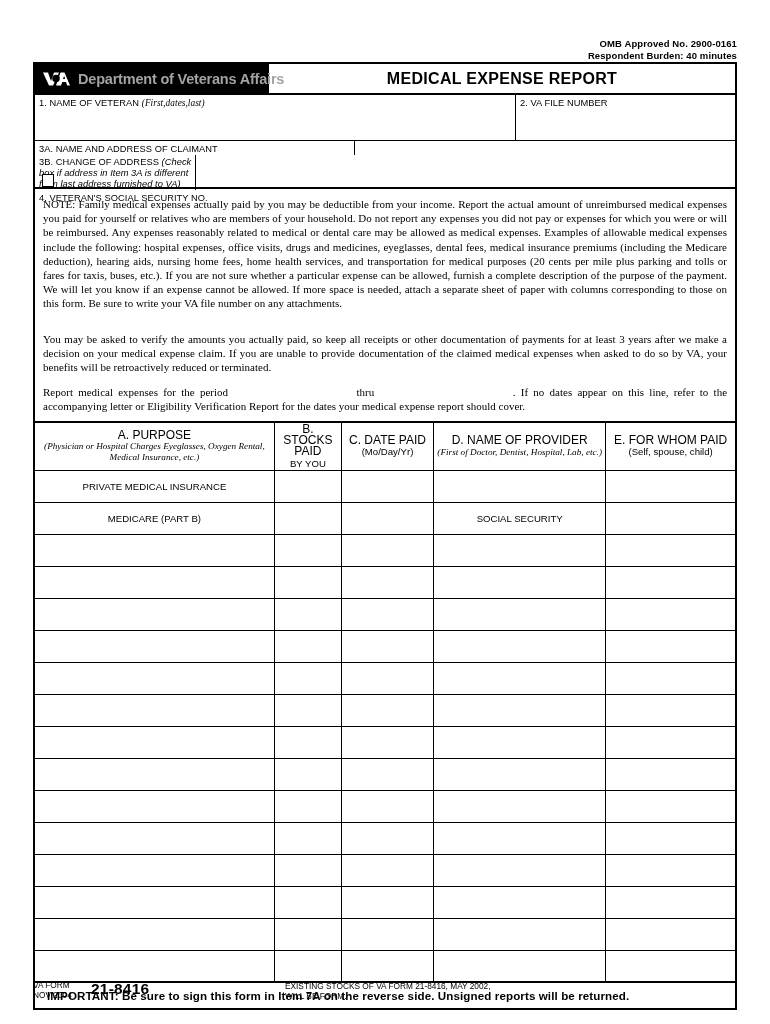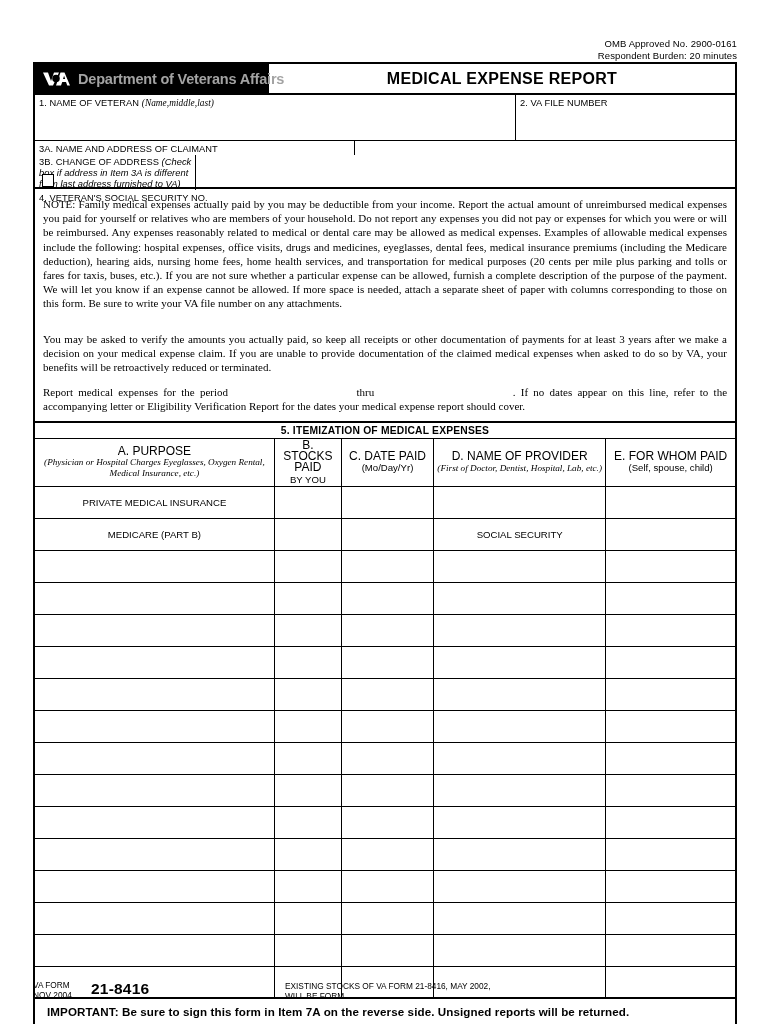--- a/index.html
+++ b/index.html
@@ -21,21 +21,21 @@
     background: #ffffff;
   }
 
   
   .omb {
     position: absolute;
     right: 33px;
     top: 38px;
     text-align: right;
     font-size: 9.5px;
-    font-weight: normal;
+    font-weight: bold;
     line-height: 11.5px;
     letter-spacing: 0.1px;
   }
 
   
   .form {
     position: absolute;
     left: 33px;
     top: 62px;
     width: 704px;
@@ -198,21 +198,21 @@
     padding-top: 2px;
   }
 </style>
 </head>
 <body>
 
 <div class="page">
 
   <div class="omb">
     <div>OMB Approved No. 2900-0161</div>
-    <div>Respondent Burden: 20 minutes</div>
+    <div>Respondent Burden: 40 minutes</div>
   </div>
 
   <div class="form">
 
     <div class="hdr">
       <div class="hdr-va">
         <svg class="va-logo" viewBox="0 0 60 38">
           <rect x="0" y="0" width="60" height="38" fill="#000"></rect>
           <path d="M4 7 L14 7 L20 24 L26 7 L36 7 L24 33 L16 33 Z" fill="#fff"></path>
           <path d="M30 33 L40 33 L42.5 26 L50 26 L52.5 33 L58 33 L47 7 L39 7 Z M44 20 L46.2 13.5 L48.3 20 Z" fill="#fff"></path>
@@ -221,21 +221,21 @@
         <span class="va-name">Department of Veterans Affairs</span>
       </div>
       <div class="hdr-title">MEDICAL EXPENSE REPORT</div>
     </div>
 
     <div class="row r1">
       <div class="cell c1">
         <div class="cl">
           <span>1.</span>
           <span>NAME OF VETERAN</span>
-          <i>(Name,middle,last)</i>
+          <i>(First,dates,last)</i>
         </div>
       </div>
       <div class="cell c2">
         <div class="cl">
           <span>2.</span>
           <span>VA FILE NUMBER</span>
         </div>
       </div>
     </div>
 
@@ -269,21 +269,20 @@
       <div class="gap2"></div>
       <p>
         <span>Report medical expenses for the period</span>
         <span class="blankline"></span>
         <span>thru</span>
         <span class="blankline2"></span>
         <span>. If no dates appear on this line, refer to the accompanying letter or Eligibility Verification Report for the dates your medical expense report should cover.</span>
       </p>
     </div>
 
-    <div class="sect-title">5. ITEMIZATION OF MEDICAL EXPENSES</div>
 
     <table class="items">
       <colgroup>
         <col style="width:239px">
         <col style="width:67px">
         <col style="width:92px">
         <col style="width:172px">
         <col style="width:129px">
       </colgroup>
       <thead>

